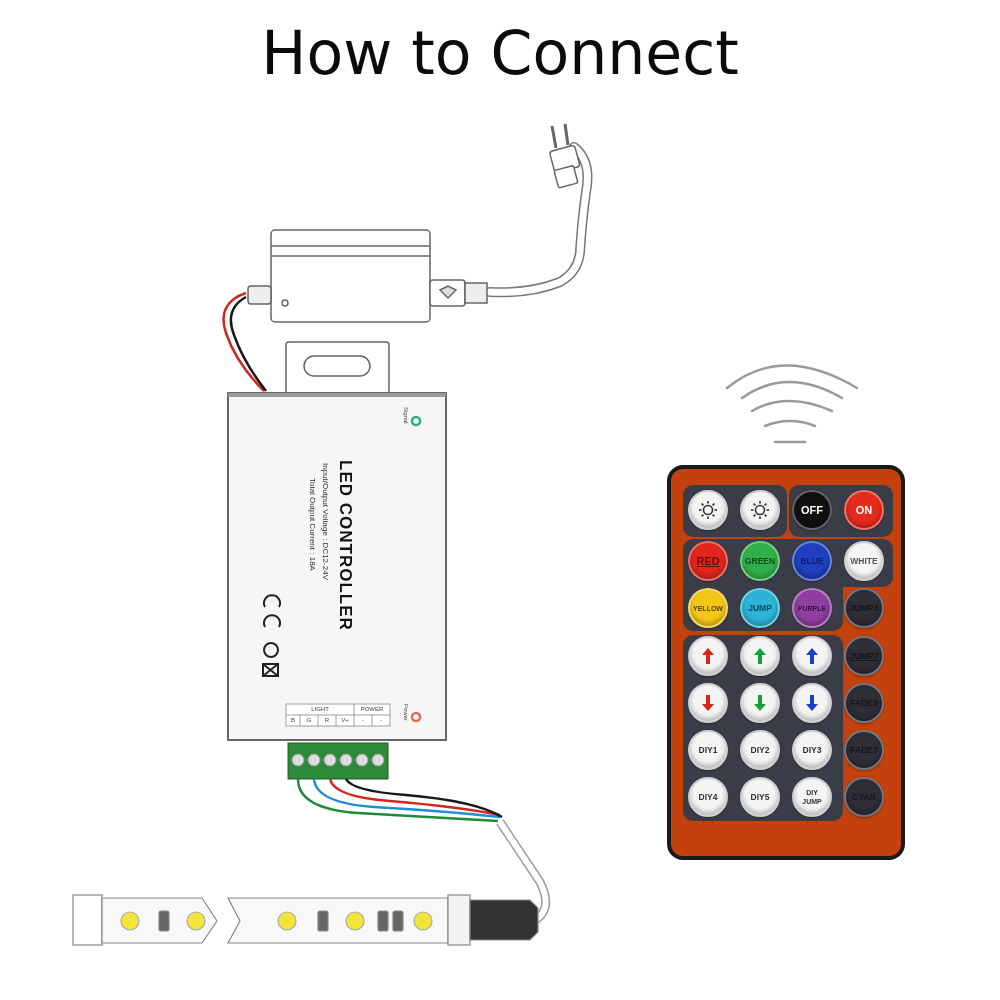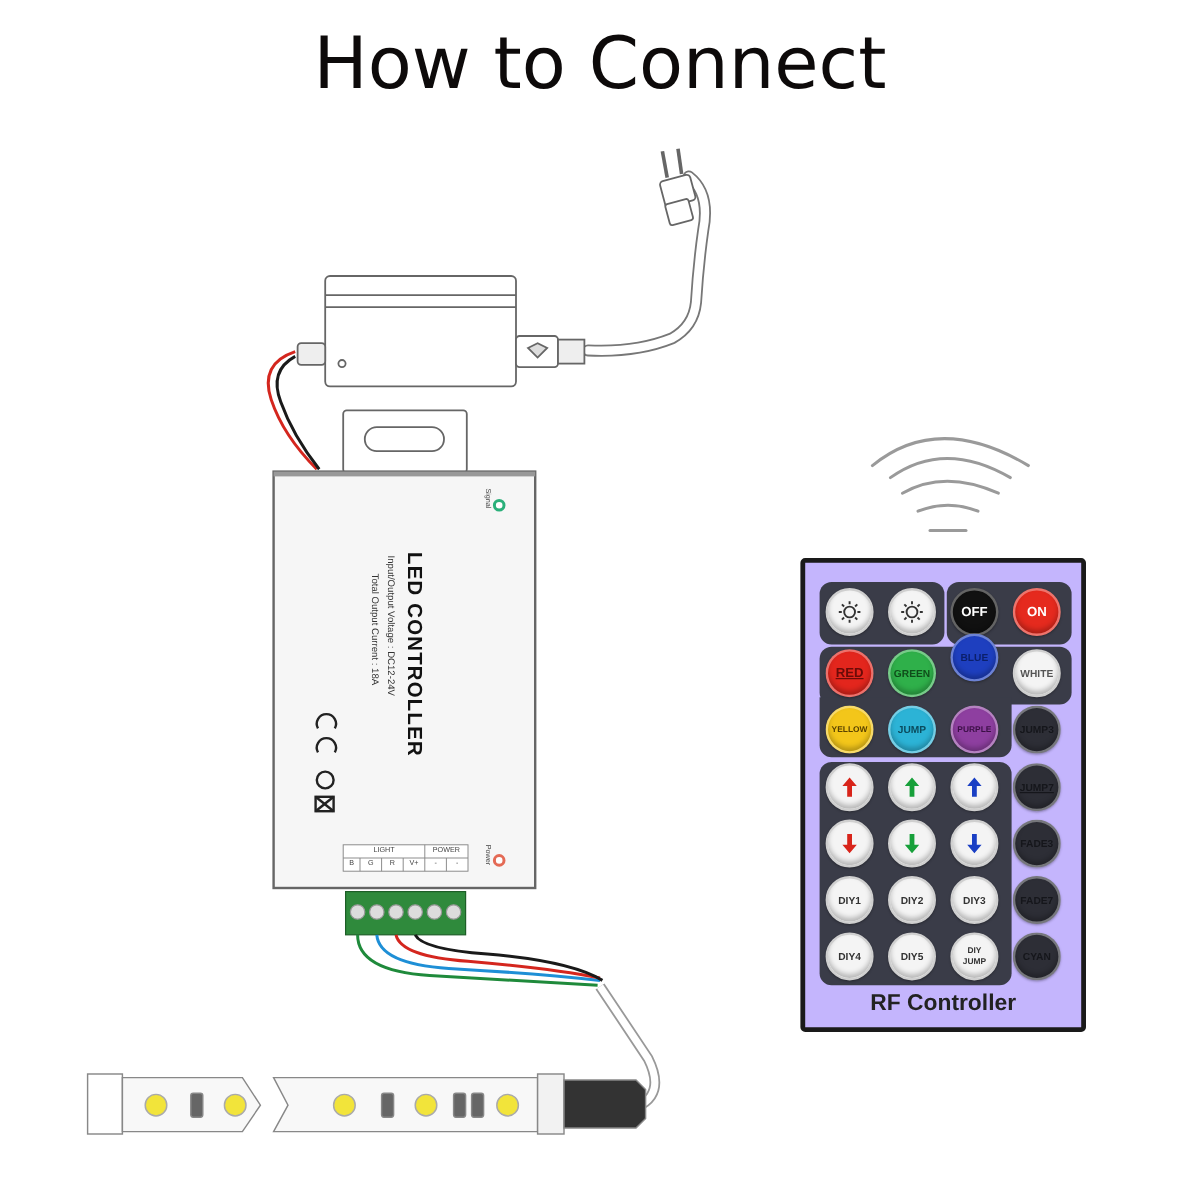--- a/index.html
+++ b/index.html
@@ -1,19 +1,19 @@
 <!DOCTYPE html>
 <html><head>
 <meta charset="utf-8">
 <style>
   html, body { margin: 0; padding: 0; background: #ffffff; }
   body { width: 1000px; height: 1000px; position: relative; overflow: hidden; font-family: "DejaVu Sans", sans-serif; }
   .title { position: absolute; left: 0; top: 18px; width: 1000px; text-align: center; font-size: 60px; color: #0d0a0a; font-family: "DejaVu Sans", sans-serif; letter-spacing: 0px; }
   .abs { position: absolute; }
-  .remote { position: absolute; left: 667px; top: 465px; width: 238px; height: 395px; background: #c4b5fd; border: 4px solid #1a1a1a; border-radius: 4px; box-sizing: border-box; }
+  .remote { position: absolute; left: 667px; top: 465px; width: 238px; height: 395px; background: #c2410c; border: 4px solid #1a1a1a; border-radius: 16px; box-sizing: border-box; }
   .btn { position: absolute; width: 40px; height: 40px; border-radius: 50%; display: flex; align-items: center; justify-content: center; font-family: "Liberation Sans", sans-serif; font-weight: bold; font-size: 9px; box-shadow: inset 0 -3px 4px rgba(0,0,0,0.25), 0 1px 2px rgba(0,0,0,0.3); box-sizing: border-box; text-align: center; line-height: 9px; }
   .panel { position: absolute; background: #3a3c48; border-radius: 10px; }
   .rf-label { position: absolute; left: 0; width: 100%; bottom: 8px; text-align: center; font-family: "Liberation Sans", sans-serif; font-weight: bold; font-size: 19px; color: #222; }
 </style>
 </head>
 <body>
 
 <div class="title">How to Connect</div>
 
 <svg class="abs" style="left:0;top:0" width="1000" height="1000">
@@ -190,21 +190,21 @@
       </div>
       <div class="btn" style="left: 173px; top: 21px; background: rgb(229, 42, 30); border: 2px solid rgba(255, 255, 255, 0.35);">
         <span style="color: rgb(255, 255, 255); font-size: 11px;">ON</span>
       </div>
       <div class="btn" style="left: 17px; top: 72px; background: rgb(227, 38, 29); border: 2px solid rgba(255, 255, 255, 0.35);">
         <span style="color: rgb(107, 11, 8); font-size: 11px; text-decoration: underline;">RED</span>
       </div>
       <div class="btn" style="left: 69px; top: 72px; background: rgb(47, 176, 74); border: 2px solid rgba(255, 255, 255, 0.35);">
         <span style="color: rgb(15, 77, 26); font-size: 8.5px;">GREEN</span>
       </div>
-      <div class="btn" style="left: 121px; top: 59px; background: rgb(30, 63, 191); border: 2px solid rgba(255, 255, 255, 0.35);">
+      <div class="btn" style="left: 121px; top: 72px; background: rgb(30, 63, 191); border: 2px solid rgba(255, 255, 255, 0.35);">
         <span style="color: rgb(11, 31, 107); font-size: 8.5px;">BLUE</span>
       </div>
       <div class="btn" style="left: 173px; top: 72px; background: rgb(244, 244, 244); border: 2px solid rgb(207, 207, 207);">
         <span style="color: rgb(85, 85, 85); font-size: 8.5px;">WHITE</span>
       </div>
       <div class="btn" style="left: 17px; top: 119px; background: rgb(243, 198, 26); border: 2px solid rgba(255, 255, 255, 0.35);">
         <span style="color: rgb(90, 67, 0); font-size: 7px;">YELLOW</span>
       </div>
       <div class="btn" style="left: 69px; top: 119px; background: rgb(44, 179, 214); border: 2px solid rgba(255, 255, 255, 0.35);">
         <span style="color: rgb(11, 76, 94); font-size: 8.5px;">JUMP</span>
@@ -269,14 +269,13 @@
       <div class="btn" style="left: 69px; top: 308px; background: rgb(244, 244, 244); border: 2px solid rgb(207, 207, 207);">
         <span style="color: rgb(51, 51, 51); font-size: 8.5px;">DIY5</span>
       </div>
       <div class="btn" style="left: 121px; top: 308px; background: rgb(244, 244, 244); border: 2px solid rgb(207, 207, 207);">
         <span style="color: rgb(51, 51, 51); font-size: 7px; white-space: normal; width: 30px;">DIY JUMP</span>
       </div>
       <div class="btn" style="left: 173px; top: 308px; background: rgb(45, 46, 54); border: 2px solid rgba(255, 255, 255, 0.35);">
         <span style="color: rgb(21, 22, 27); font-size: 8.5px;">CYAN</span>
       </div>
     </div>
-  <div class="rf-label">RF Controller</div>
 </div>
 
 </body></html>

